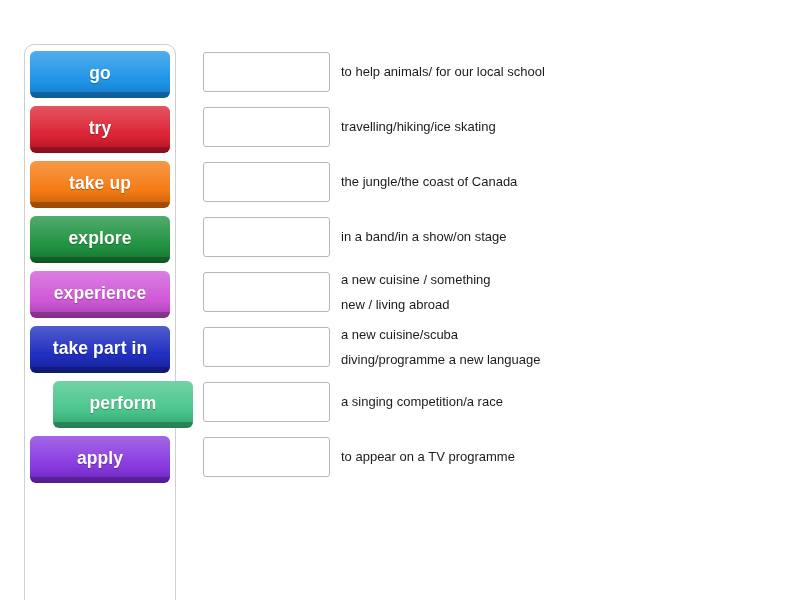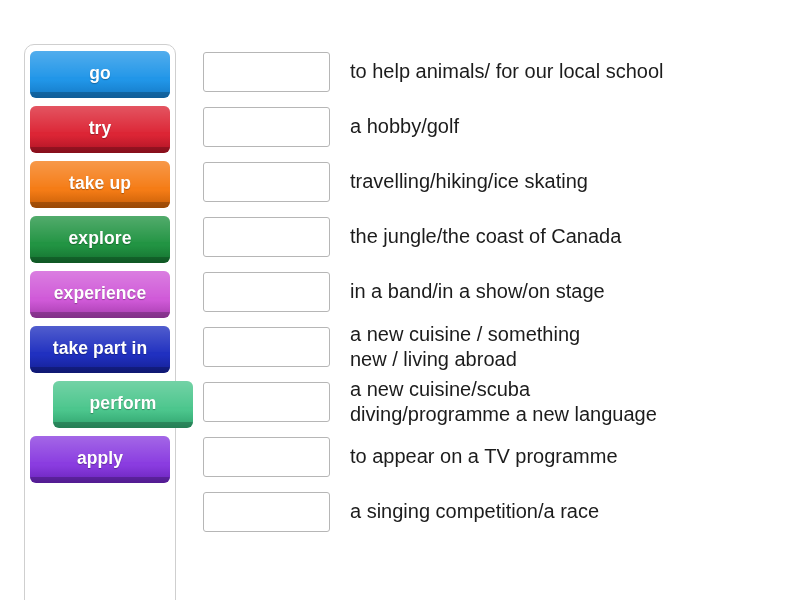--- a/index.html
+++ b/index.html
@@ -94,22 +94,22 @@
   .drop-box {
     width: 127px;
     height: 40px;
     flex: 0 0 127px;
     box-sizing: border-box;
     border: 1px solid #b6b6b6;
     border-radius: 3px;
     background: #ffffff;
   }
   .answer {
-    margin-left: 20px;
-    font-size: 20px;
+    margin-left: 11px;
+    font-size: 13px;
     line-height: 25px;
     color: #1c1c1c;
     white-space: pre-line;
   }
 </style>
 </head>
 <body>
 
 <div id="activity">
 
@@ -142,24 +142,20 @@
 
   </div>
 
   <div class="pairs">
 
     <div class="pair-row">
       <div class="drop-box"></div>
       <div class="answer">to help animals/ for our local school</div>
     </div>
 
-    <div class="pair-row">
-      <div class="drop-box"></div>
-      <div class="answer">a hobby/golf</div>
-    </div>
 
     <div class="pair-row">
       <div class="drop-box"></div>
       <div class="answer">travelling/hiking/ice skating</div>
     </div>
 
     <div class="pair-row">
       <div class="drop-box"></div>
       <div class="answer">the jungle/the coast of Canada</div>
     </div>
@@ -176,23 +172,23 @@
     </div>
 
     <div class="pair-row">
       <div class="drop-box"></div>
       <div class="answer">a new cuisine/scuba
 diving/programme a new language</div>
     </div>
 
     <div class="pair-row">
       <div class="drop-box"></div>
-      <div class="answer">to appear on a TV programme</div>
+      <div class="answer">a singing competition/a race</div>
     </div>
 
     <div class="pair-row">
       <div class="drop-box"></div>
-      <div class="answer">a singing competition/a race</div>
+      <div class="answer">to appear on a TV programme</div>
     </div>
 
   </div>
 
 </div>
 
 </body></html>

